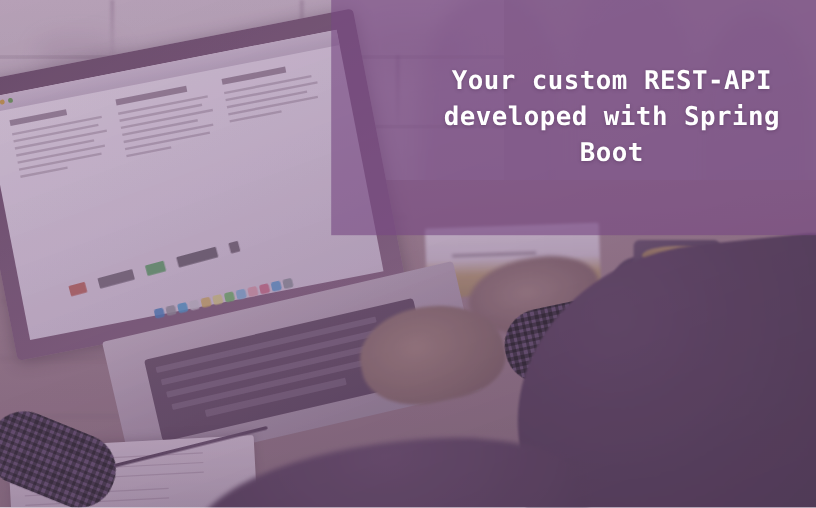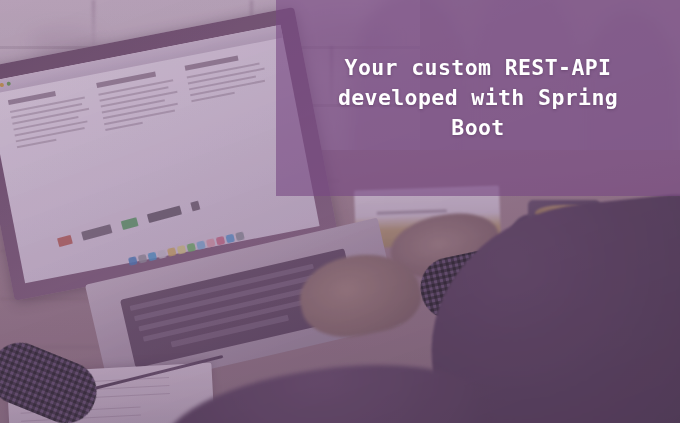--- a/index.html
+++ b/index.html
@@ -328,21 +328,21 @@
   
   .title-overlay {
     position: absolute;
     left: 276px;
     top: 0;
     width: 404px;
     height: 196px;
     background: rgba(120, 72, 130, 0.62);
     display: flex;
     align-items: center;
-    justify-content: center;
+    justify-content: flex-end;
     box-sizing: border-box;
     padding: 0 30px;
   }
   .title-text {
     font-family: "DejaVu Sans Mono", monospace;
     font-weight: bold;
     font-size: 21.5px;
     line-height: 30px;
     color: #ffffff;
     text-align: center;

